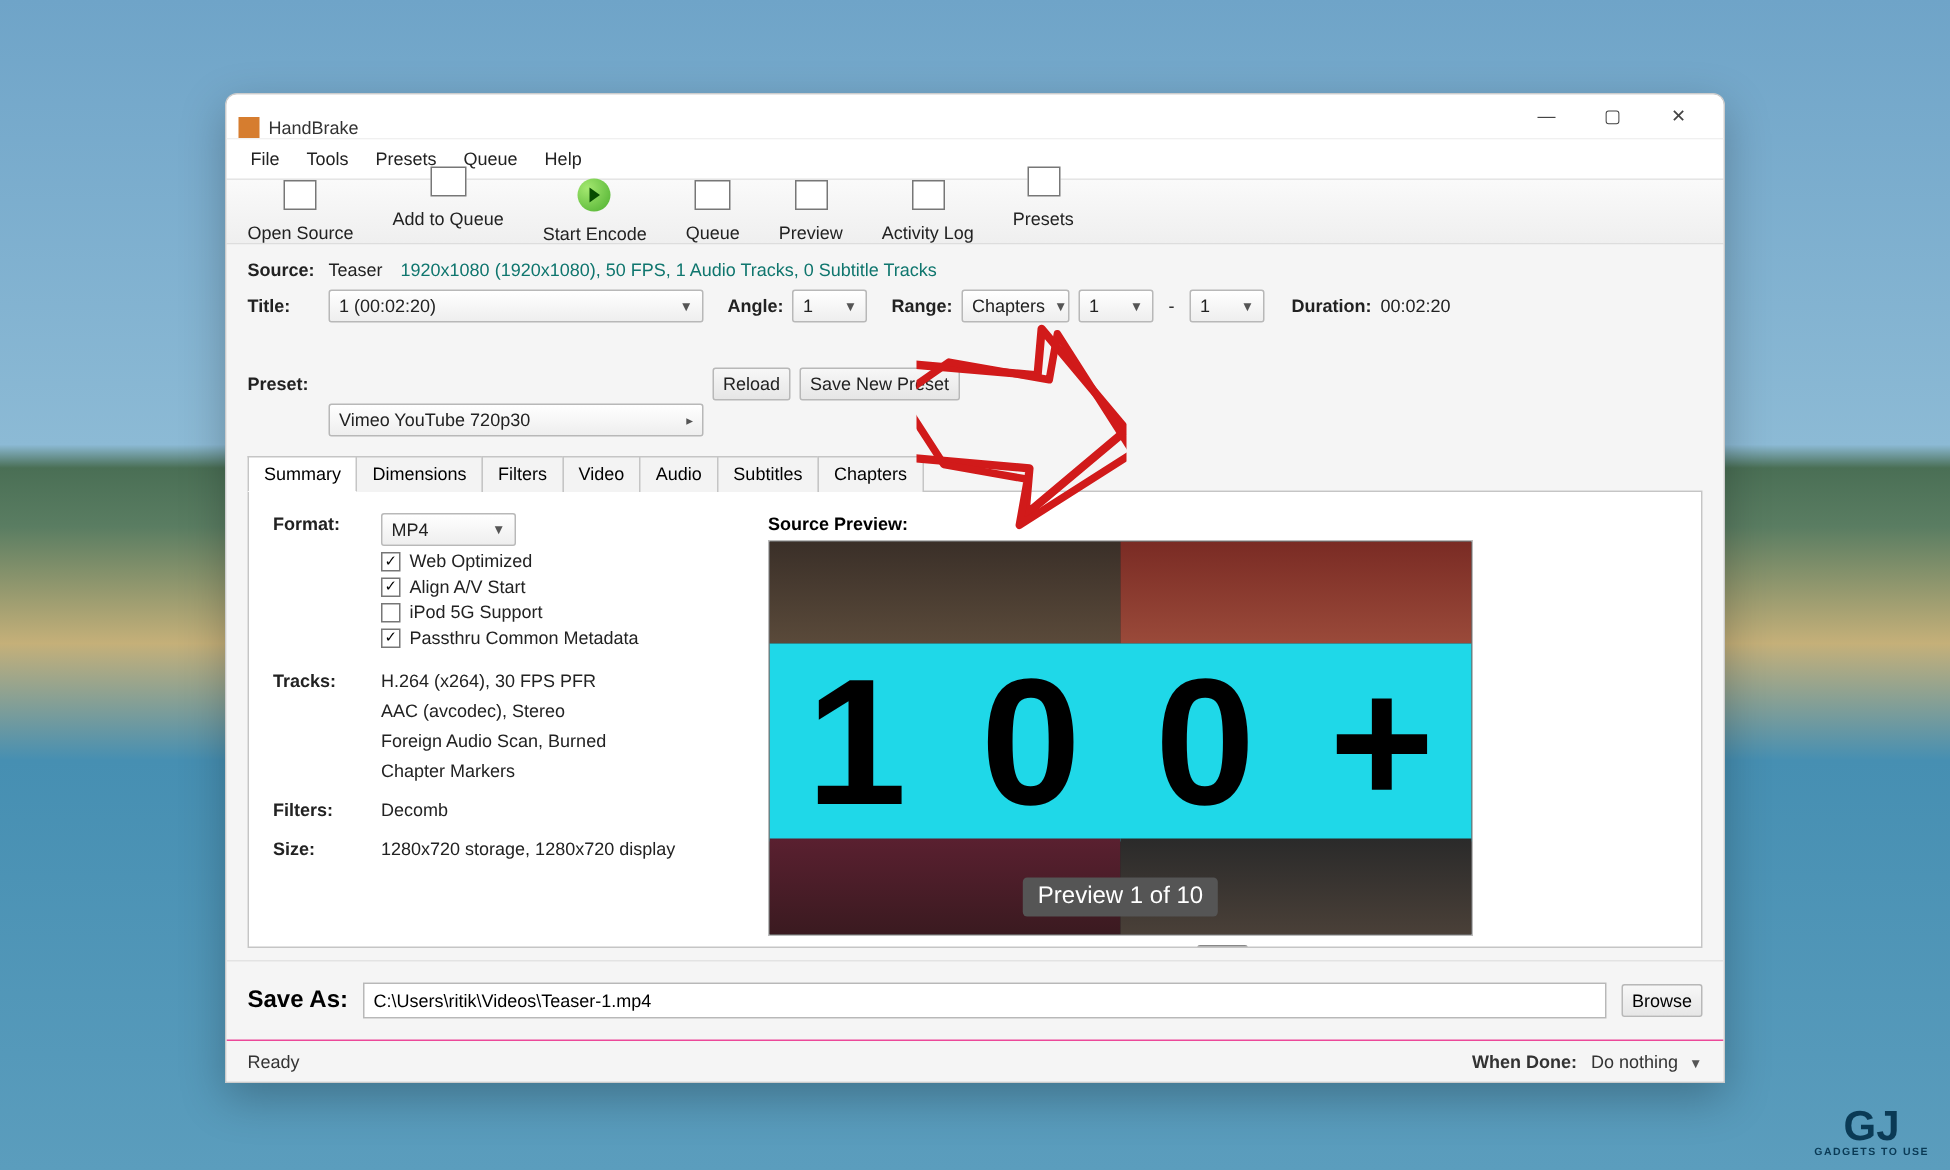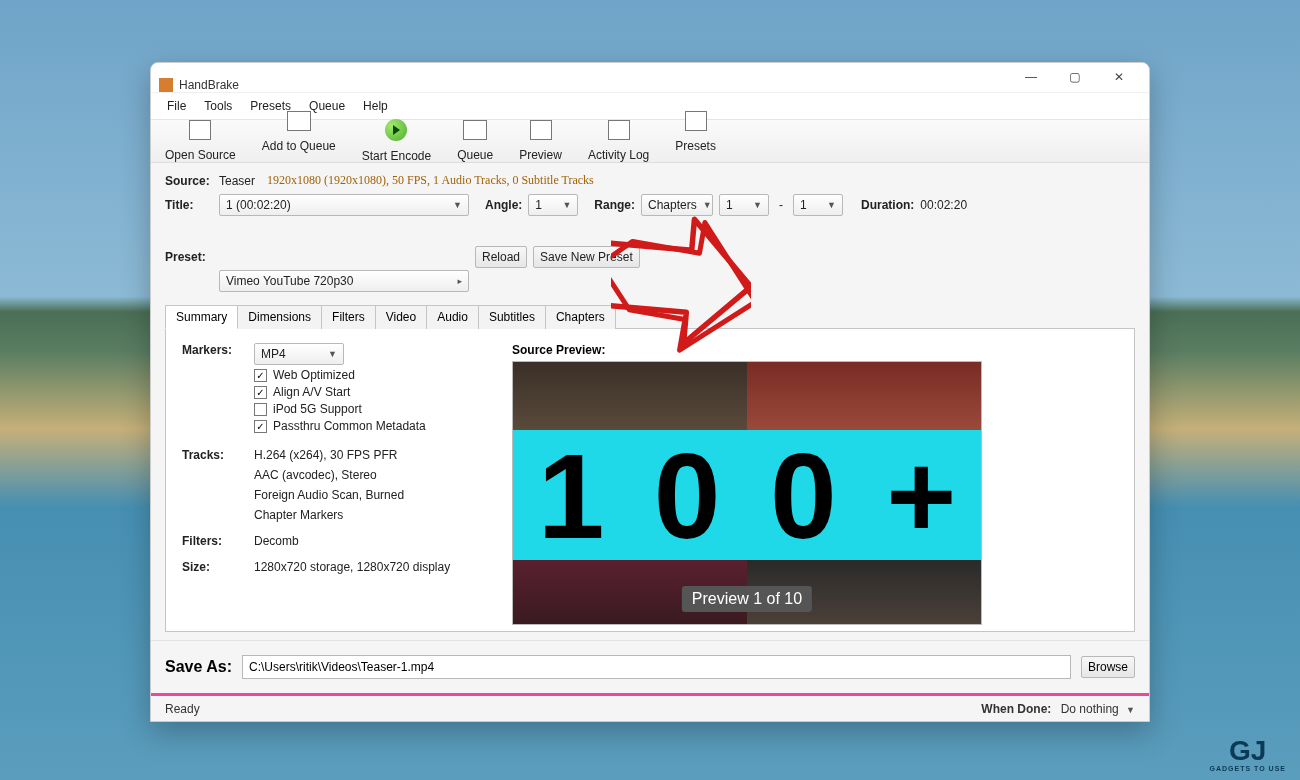--- a/index.html
+++ b/index.html
@@ -76,21 +76,21 @@
   position: absolute; bottom: 12px; left: 50%; transform: translateX(-50%);
   background: #555; color: #fff; font-size: 16px; padding: 4px 10px; border-radius: 3px; white-space: nowrap;
 }
 .pv-next {
   width: 34px; height: 20px; background: #888; color: #fff; font-size: 12px;
   display: flex; align-items: center; justify-content: center; margin: 6px auto 0; border-radius: 2px;
 }
 .saveas-row { display: flex; align-items: center; gap: 10px; padding: 14px 14px; border-top: 1px solid #e3e3e3; background: #f5f5f5; }
 .saveas-row .field { flex: 1; }
 .saveas-row input { width: 100%; padding: 4px 6px; font-size: 12px; border: 1px solid #b8b8b8; background: #fff; }
-.statusbar { height: 28px; display: flex; align-items: center; padding: 0 14px; font-size: 12px; color: #333; border-top: 3px solid #ec4899; background: #f5f5f5; }
+.statusbar { height: 28px; display: flex; align-items: center; padding: 0 14px; font-size: 12px; color: #333; border-top: 1px solid #ec4899; background: #f5f5f5; }
 .statusbar .right { margin-left: auto; }
 .arrow {
   position: absolute; top: 140px; left: 460px; width: 140px; height: 230px; pointer-events: none; z-index: 50;
 }
 .watermark {
   position: absolute; right: 14px; bottom: 8px; color: #0a3a55; font-weight: 900; font-size: 28px;
   display: flex; flex-direction: column; align-items: center; line-height: 1;
 }
 .watermark .sub { font-size: 7px; letter-spacing: 1px; }
 </style>
@@ -148,21 +148,21 @@
       <span>Presets</span>
       <span class="caret">▼</span>
     </div>
   </div>
 
   <div class="body">
 
     <div class="row">
       <span class="lbl">Source:</span>
       <span style="margin-right:6px;">Teaser</span>
-      <span style="color:#a16207;font-family:Liberation Serif, serif;">1920x1080 (1920x1080), 50 FPS, 1 Audio Tracks, 0 Subtitle Tracks</span>
+      <span style="color:#0f766e;">1920x1080 (1920x1080), 50 FPS, 1 Audio Tracks, 0 Subtitle Tracks</span>
     </div>
 
     <div class="row">
       <span class="lbl">Title:</span>
       <div class="select" style="width:250px;">
         <span class="sv">1  (00:02:20)</span>
         <span class="dcaret">▼</span>
       </div>
       <span class="lbl" style="margin-left:10px;min-width:auto;">Angle:</span>
       <div class="select" style="width:50px;">
@@ -204,21 +204,21 @@
       <div class="tab">Video</div>
       <div class="tab">Audio</div>
       <div class="tab">Subtitles</div>
       <div class="tab">Chapters</div>
     </div>
 
     <div class="tabpanel">
       <div class="leftcol">
 
         <div class="kv">
-          <div class="k">Markers:</div>
+          <div class="k">Format:</div>
           <div class="v">
             <div class="select" style="width:90px;">
               <span class="sv">MP4</span>
               <span class="dcaret">▼</span>
             </div>
             <div class="chk">
               <span class="box">✓</span>
                 <span>Web Optimized</span>
             </div>
             <div class="chk">

